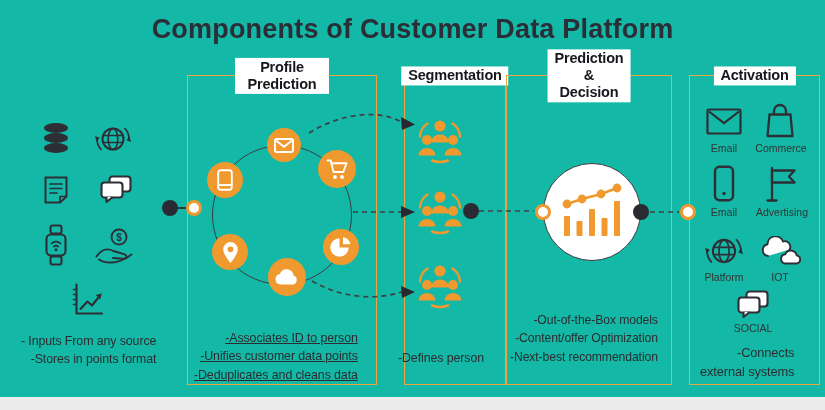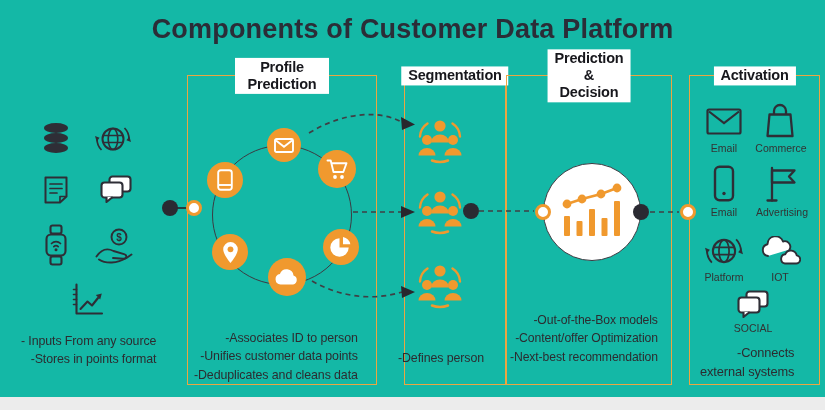--- a/index.html
+++ b/index.html
@@ -140,21 +140,21 @@
         <path d="M6.5 15.5 a5.3 5.3 0 0 1 -0.6 -10.5 A7 7 0 0 1 19.5 6.6 a4.6 4.6 0 0 1 -0.4 8.9 z" fill="#fff"></path>
       </svg>
   </div>
   <div class="ocirc" style="left:323px;top:229px;width:36px;height:36px;">
     <svg width="22" height="22" viewBox="0 0 22 22">
         <path d="M9.5 11.5 V2.3 A9.2 9.2 0 1 0 18.7 11.5 z" fill="#fff"></path>
         <path d="M13 8.3 V1 a9.2 9.2 0 0 1 7.3 7.3 z" fill="#fff"></path>
       </svg>
   </div>
 
-  <div class="bullets" style="left:194px;top:329px;">
+  <div class="bullets" style="left:194px;top:329px;text-decoration:underline;">
     <div>-Associates ID to person</div>
     <div>-Unifies customer data points</div>
     <div>-Deduplicates and cleans data</div>
   </div>
 
   <svg class="icon abs" style="left:415px;top:116px;z-index:4;" width="50" height="48" viewBox="0 0 50 48">
     <g fill="#F0992E">
         <circle cx="25" cy="10" r="5.6"></circle>
         <path d="M16 26.5 a9 8 0 0 1 18 0 z"></path>
         <circle cx="12" cy="24" r="5"></circle>

